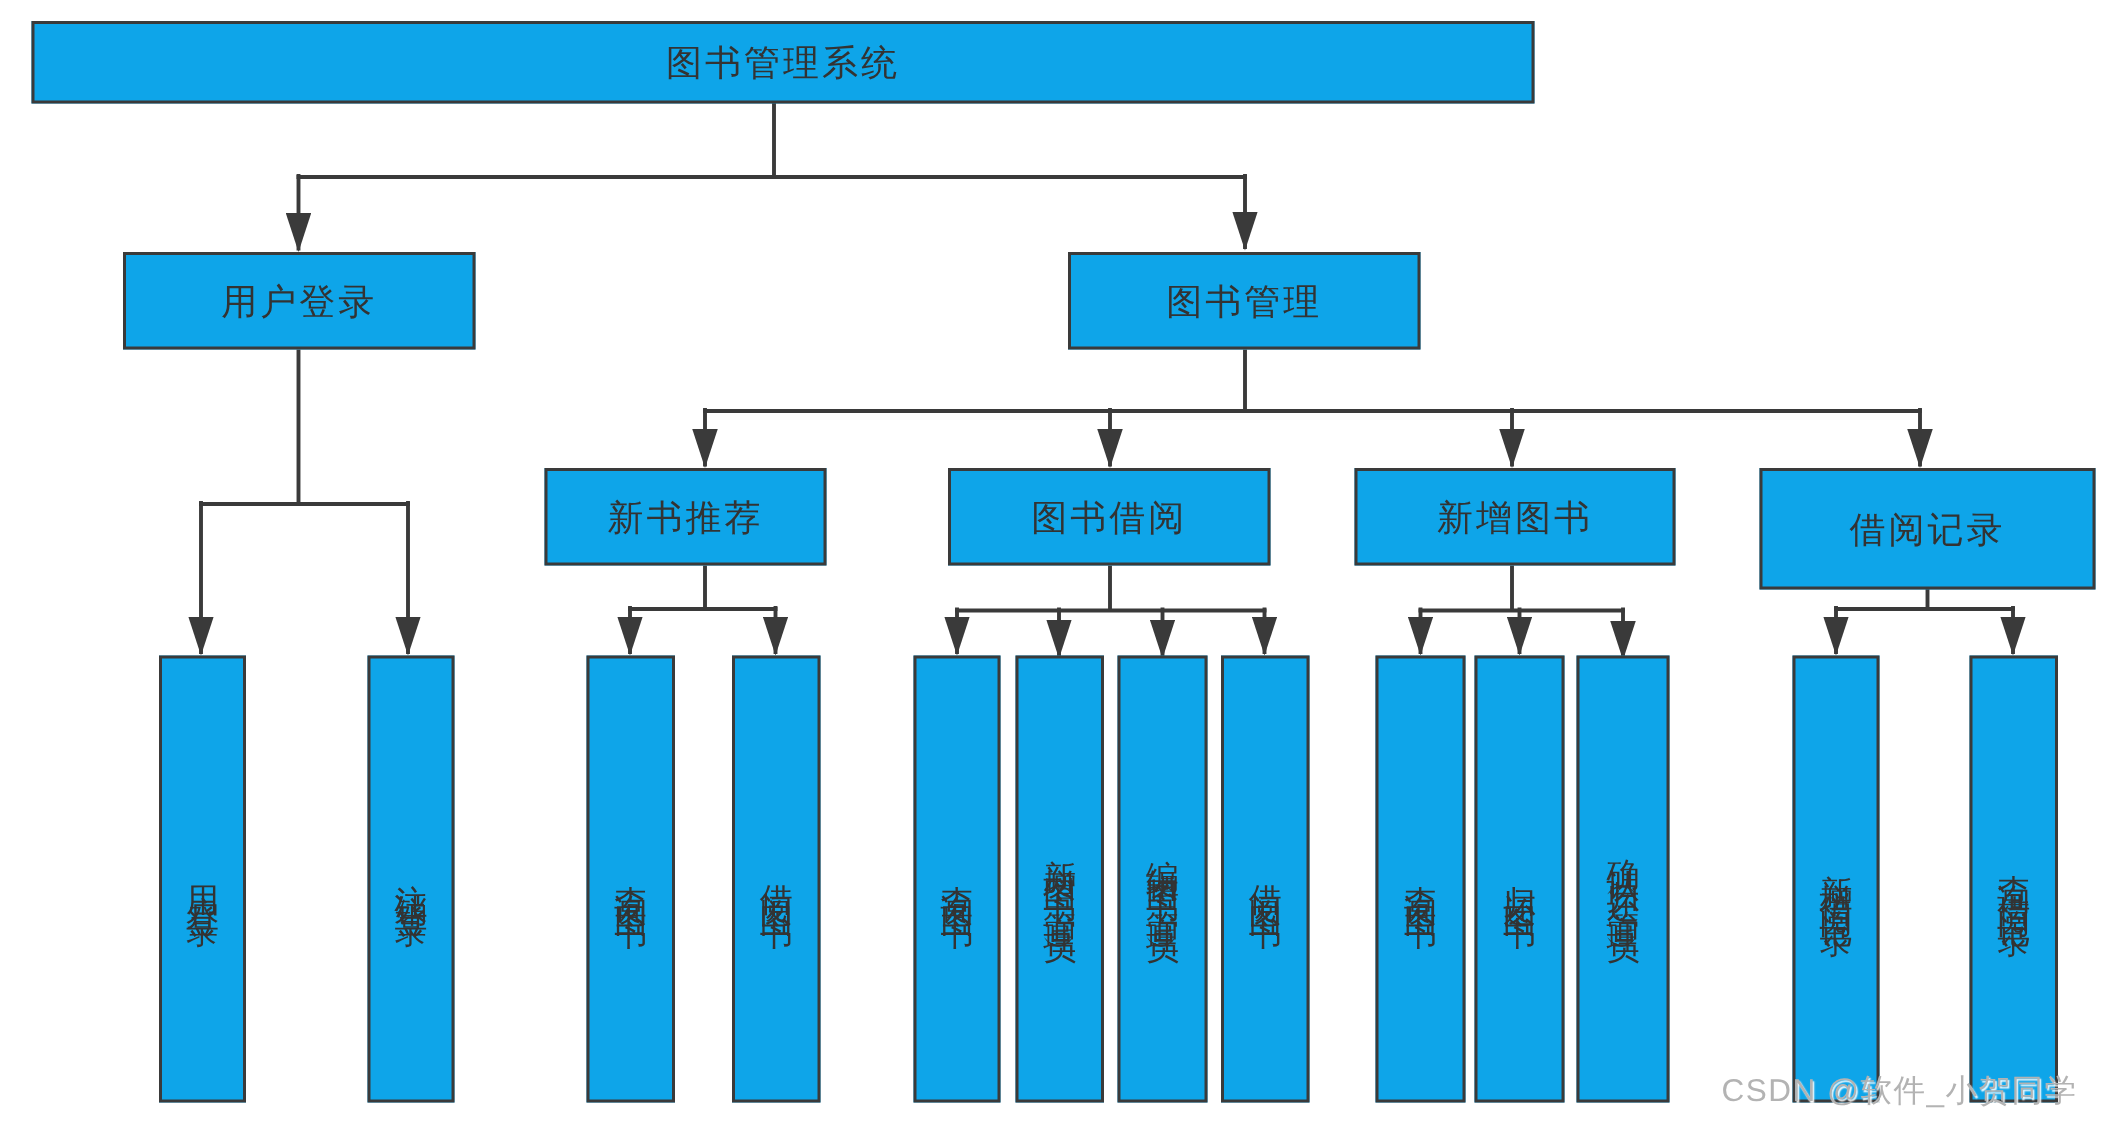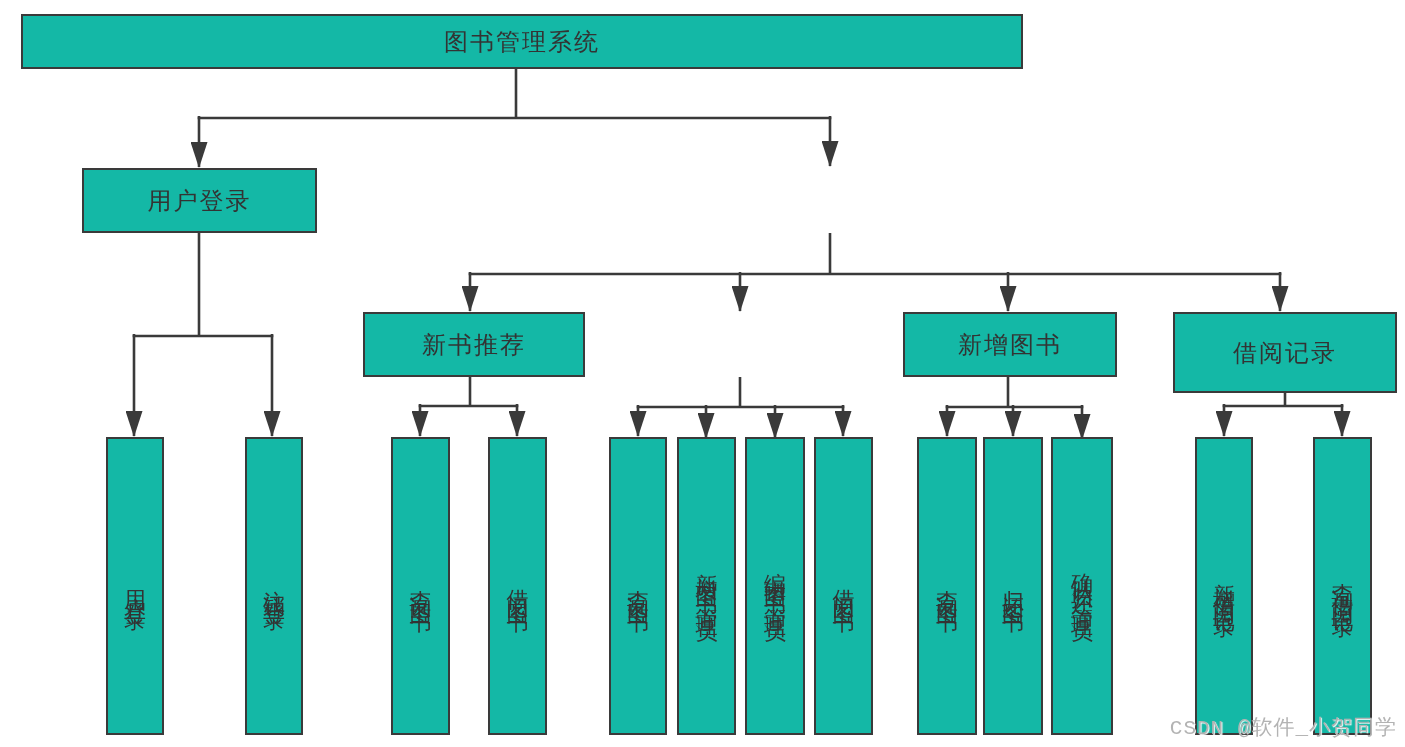--- a/index.html
+++ b/index.html
@@ -22,21 +22,21 @@
     stroke-width: 2.6;
     fill: none;
   }
   #connector-lines marker path {
     fill: var(--line, #3a3a3a);
     stroke: none;
   }
   .box {
     position: absolute;
     box-sizing: border-box;
-    background: #14b8a6;
+    background: #0ea5e9;
     border: 2.5px solid var(--line, #3a3a3a);
     display: flex;
     align-items: center;
     justify-content: center;
   }
   .h-label {
     font-size: 24px;
     letter-spacing: 2px;
     white-space: nowrap;
     color: var(--text, #333333);
@@ -44,28 +44,27 @@
   .leaf .v-label {
     writing-mode: vertical-rl;
     text-orientation: mixed;
     font-size: 22px;
     letter-spacing: 7px;
     line-height: 1;
     color: var(--text, #333333);
   }
   #watermark {
     position: absolute;
-    right: 8px;
+    right: 20px;
     bottom: 6px;
     font-size: 21px;
     letter-spacing: 1px;
     color: var(--watermark, #b3b3b3);
     text-shadow: 1px 1px 1px #ffffff;
     white-space: nowrap;
-    font-family: Liberation Mono, monospace;
   }
 </style>
 </head>
 <body>
 
 <div id="canvas">
 
   <svg id="connector-lines" viewBox="0 0 1405 747" xmlns="http://www.w3.org/2000/svg">
     <defs>
       <marker id="arrow" markerUnits="userSpaceOnUse" markerWidth="26" markerHeight="17" viewBox="0 0 26 17" refX="25" refY="8.5" orient="auto">
@@ -114,23 +113,29 @@
     <path d="M1342 404 L1342 436" marker-end="url(#arrow)"></path>
   </svg>
 
   <div class="box" style="left:21px; top:14px; width:1002px; height:55px;">
     <span class="h-label">图书管理系统</span>
   </div>
 
   <div class="box" style="left:82px; top:168px; width:235px; height:65px;">
     <span class="h-label">用户登录</span>
   </div>
+  <div class="box" style="left:712px; top:168px; width:235px; height:65px;">
+    <span class="h-label">图书管理</span>
+  </div>
 
-  <div class="box" style="left:363px; top:312px; width:222px; height:65px;">
+  <div class="box" style="left:363px; top:312px; width:188px; height:65px;">
     <span class="h-label">新书推荐</span>
+  </div>
+  <div class="box" style="left:632px; top:312px; width:215px; height:65px;">
+    <span class="h-label">图书借阅</span>
   </div>
   <div class="box" style="left:903px; top:312px; width:214px; height:65px;">
     <span class="h-label">新增图书</span>
   </div>
   <div class="box" style="left:1173px; top:312px; width:224px; height:81px;">
     <span class="h-label">借阅记录</span>
   </div>
 
   <div class="box leaf" style="left:106px; top:437px; width:58px; height:298px;">
     <span class="v-label">用户登录</span>

